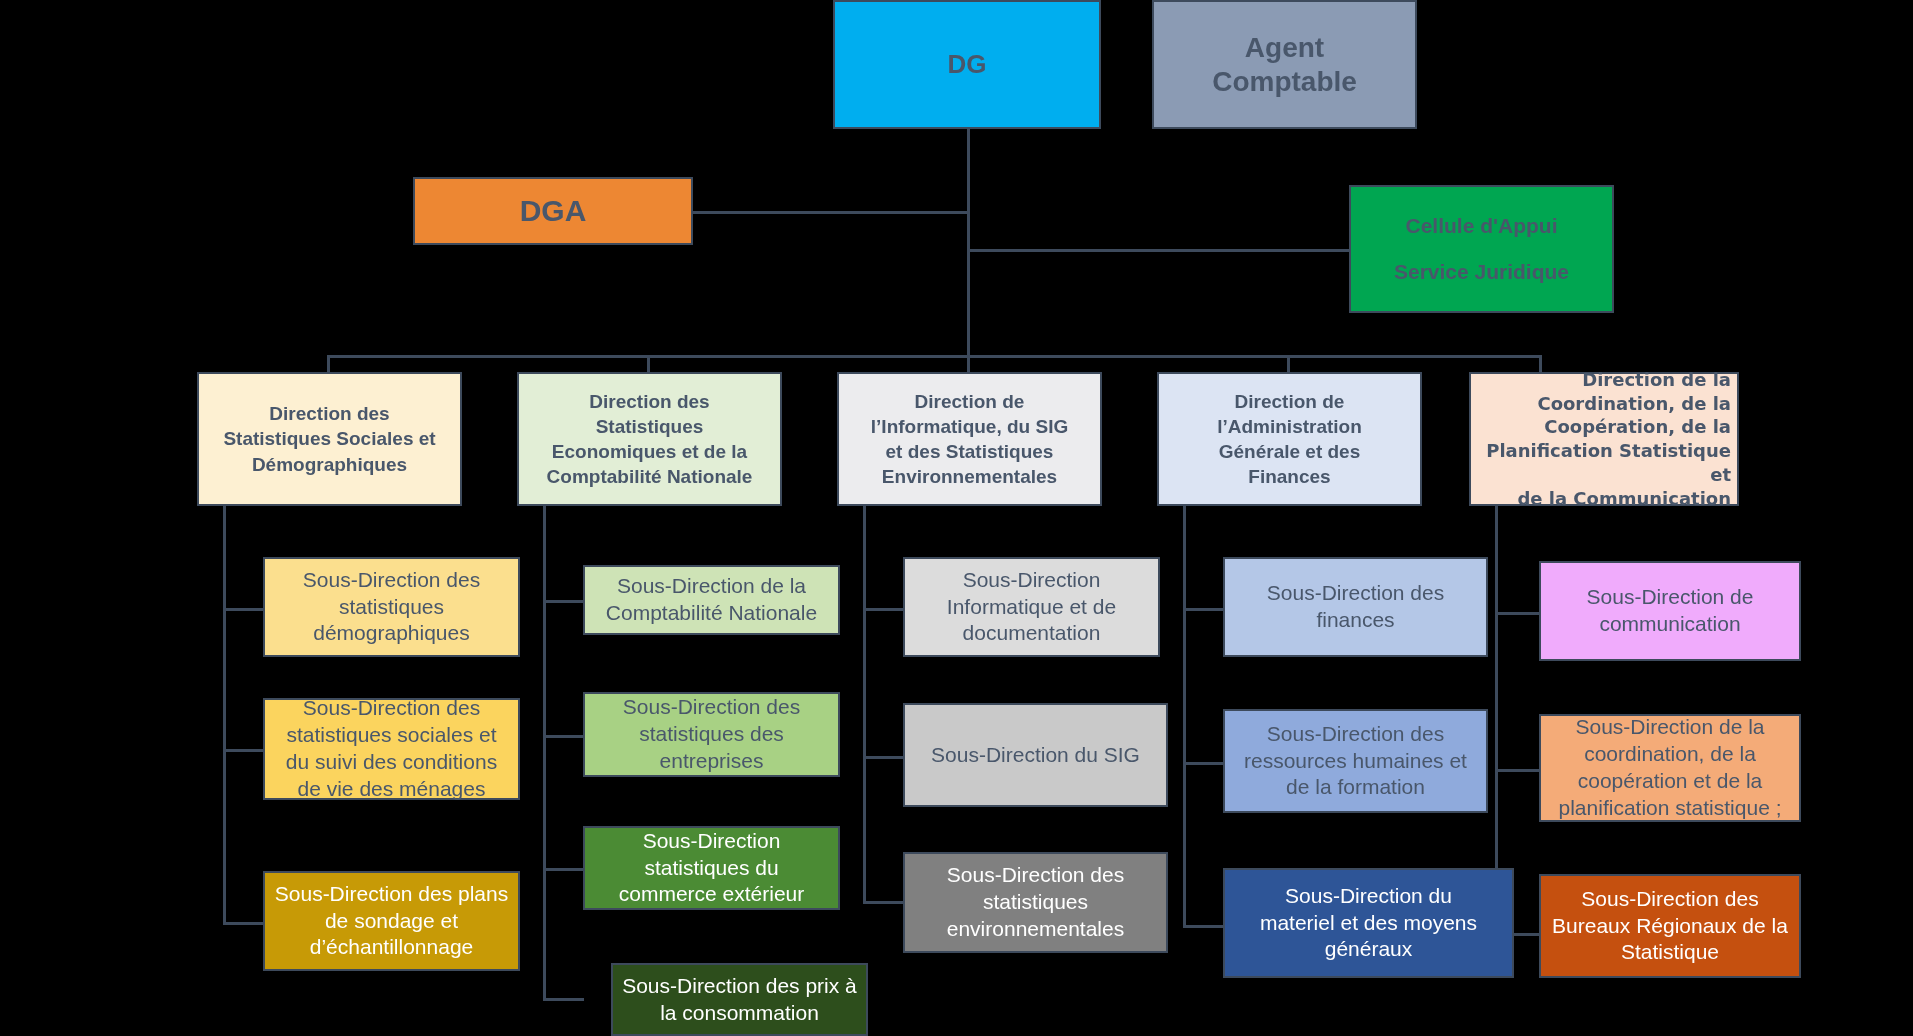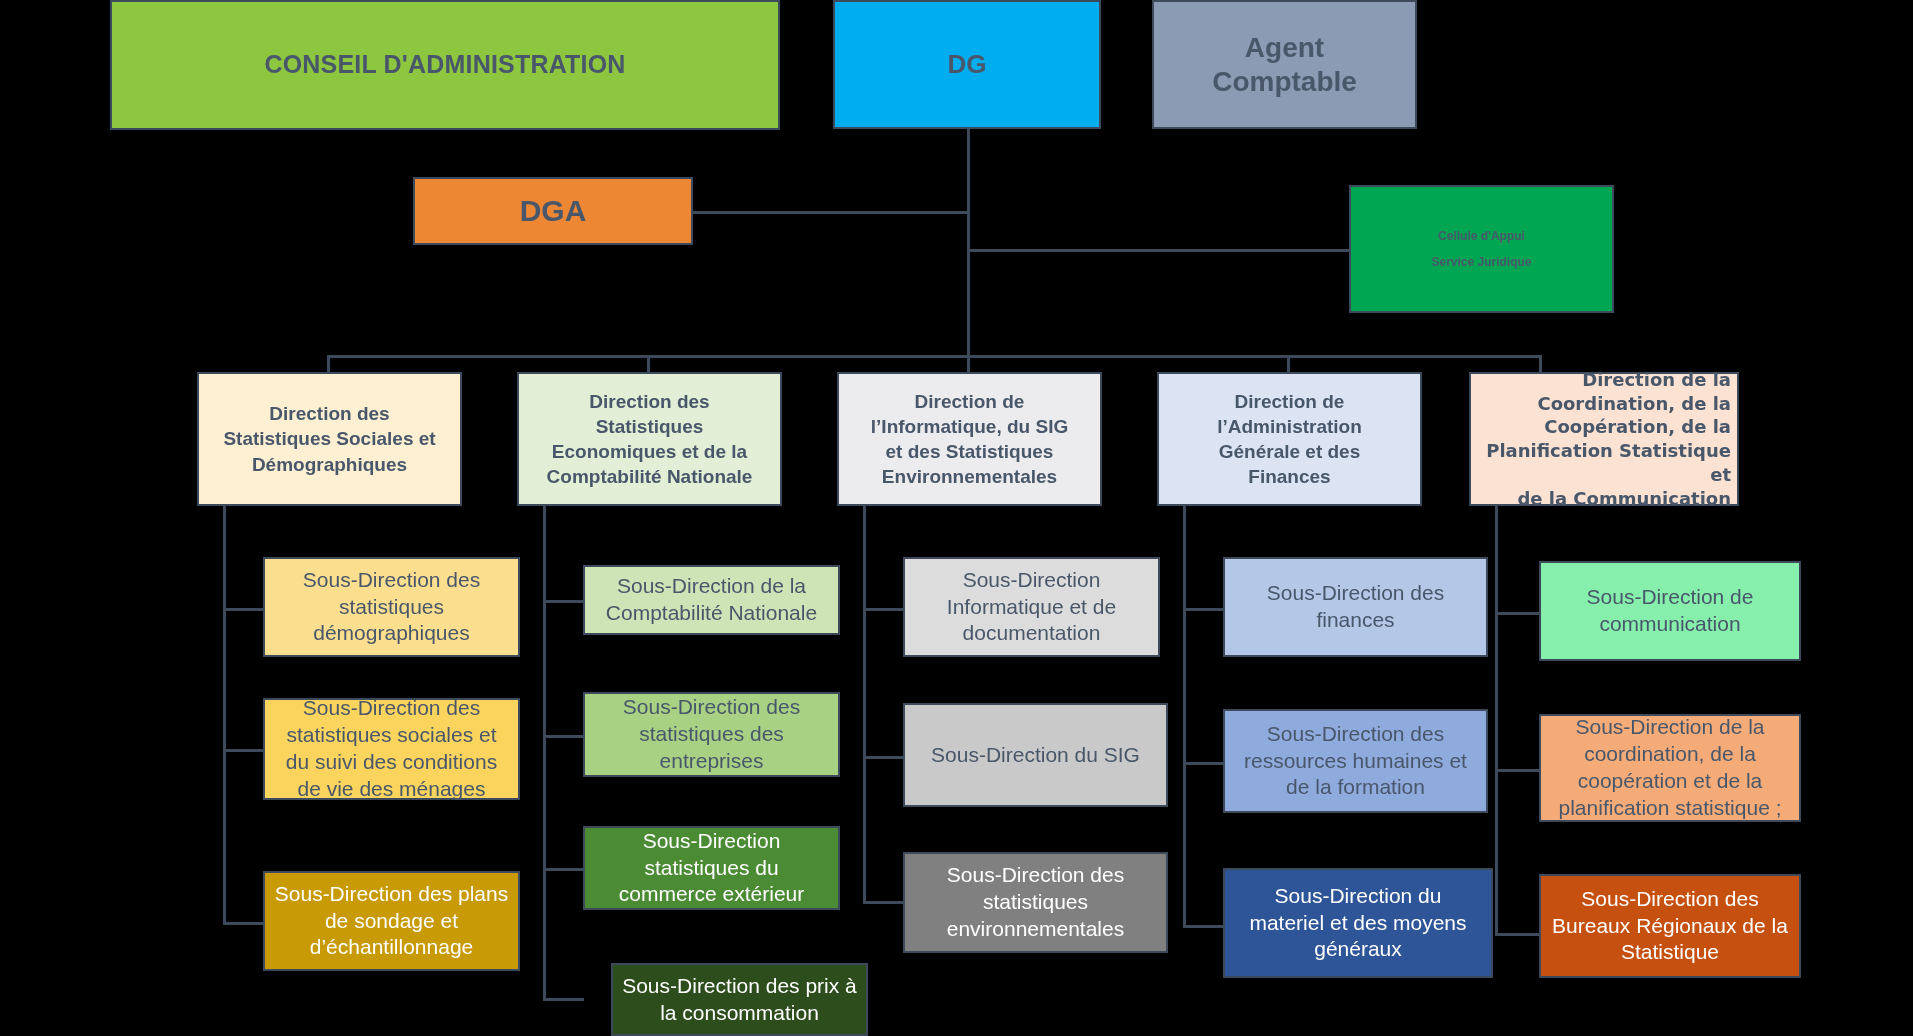--- a/index.html
+++ b/index.html
@@ -38,21 +38,21 @@
     padding: 2px 6px;
   }
   .box .txt { display: block; width: 100%; white-space: pre-line; }
 
   
   .tier-top { font-weight: bold; }
   .b-conseil  { background: #8dc63f; font-size: 25px; letter-spacing: .2px; }
   .b-dg       { background: #00aeef; font-size: 26px; }
   .b-agent    { background: #8b9bb4; font-size: 28px; }
   .b-dga      { background: #ed8733; font-size: 30px; font-weight: bold; }
-  .b-cellule  { background: #00a651; font-size: 12px; font-weight: bold; line-height: 2.2; }
+  .b-cellule  { background: #00a651; font-size: 21px; font-weight: bold; line-height: 2.2; }
 
   
   .dir {
     font-weight: bold;
     font-size: 19px;
     line-height: 1.32;
   }
   .d1 { background: #fdf0d2; }
   .d2 { background: #e2eed6; }
   .d3 { background: #ececee; }
@@ -78,21 +78,21 @@
   .s2d { background: #2d4e1c; }
   
   .s3a { background: #dcdcdc; }
   .s3b { background: #c9c9c9; }
   .s3c { background: #808080; }
   
   .s4a { background: #b4c7e7; }
   .s4b { background: #8faadc; }
   .s4c { background: #2e5597; }
   
-  .s5a { background: #86efac; }
+  .s5a { background: #f0abfc; }
   .s5b { background: #f4ab78; }
   .s5c { background: #c5500f; }
 </style>
 </head>
 <body>
 
 <div id="canvas">
 
   <div class="line v" style="left:967px; top:129px; height:243px;"></div>
 
@@ -127,23 +127,20 @@
   <div class="line v" style="left:1183px; top:506px; height:421px;"></div>
   <div class="line h" style="left:1183px; top:608px; width:41px;"></div>
   <div class="line h" style="left:1183px; top:762px; width:41px;"></div>
   <div class="line h" style="left:1183px; top:925px; width:41px;"></div>
 
   <div class="line v" style="left:1495px; top:506px; height:429px;"></div>
   <div class="line h" style="left:1495px; top:612px; width:44px;"></div>
   <div class="line h" style="left:1495px; top:769px; width:44px;"></div>
   <div class="line h" style="left:1495px; top:933px; width:44px;"></div>
 
-  <div class="box tier-top b-conseil" style="left:110px; top:0px; width:670px; height:130px;">
-    <span class="txt">CONSEIL D'ADMINISTRATION</span>
-  </div>
 
   <div class="box tier-top b-dg" style="left:833px; top:0px; width:268px; height:129px;">
     <span class="txt">DG</span>
   </div>
 
   <div class="box tier-top b-agent" style="left:1152px; top:0px; width:265px; height:129px;">
     <span class="txt">Agent
 Comptable</span>
   </div>
 
@@ -239,21 +236,21 @@
 
   <div class="box sub s4a" style="left:1223px; top:557px; width:265px; height:100px;">
     <span class="txt">Sous-Direction des
 finances</span>
   </div>
   <div class="box sub s4b" style="left:1223px; top:709px; width:265px; height:104px;">
     <span class="txt">Sous-Direction des
 ressources humaines et
 de la formation</span>
   </div>
-  <div class="box sub s4c light" style="left:1223px; top:868px; width:270px; height:110px;">
+  <div class="box sub s4c light" style="left:1223px; top:868px; width:291px; height:110px;">
     <span class="txt">Sous-Direction du
 materiel et des moyens
 généraux</span>
   </div>
 
   <div class="box sub s5a" style="left:1539px; top:561px; width:262px; height:100px;">
     <span class="txt">Sous-Direction de
 communication</span>
   </div>
   <div class="box sub s5b" style="left:1539px; top:714px; width:262px; height:108px;">

